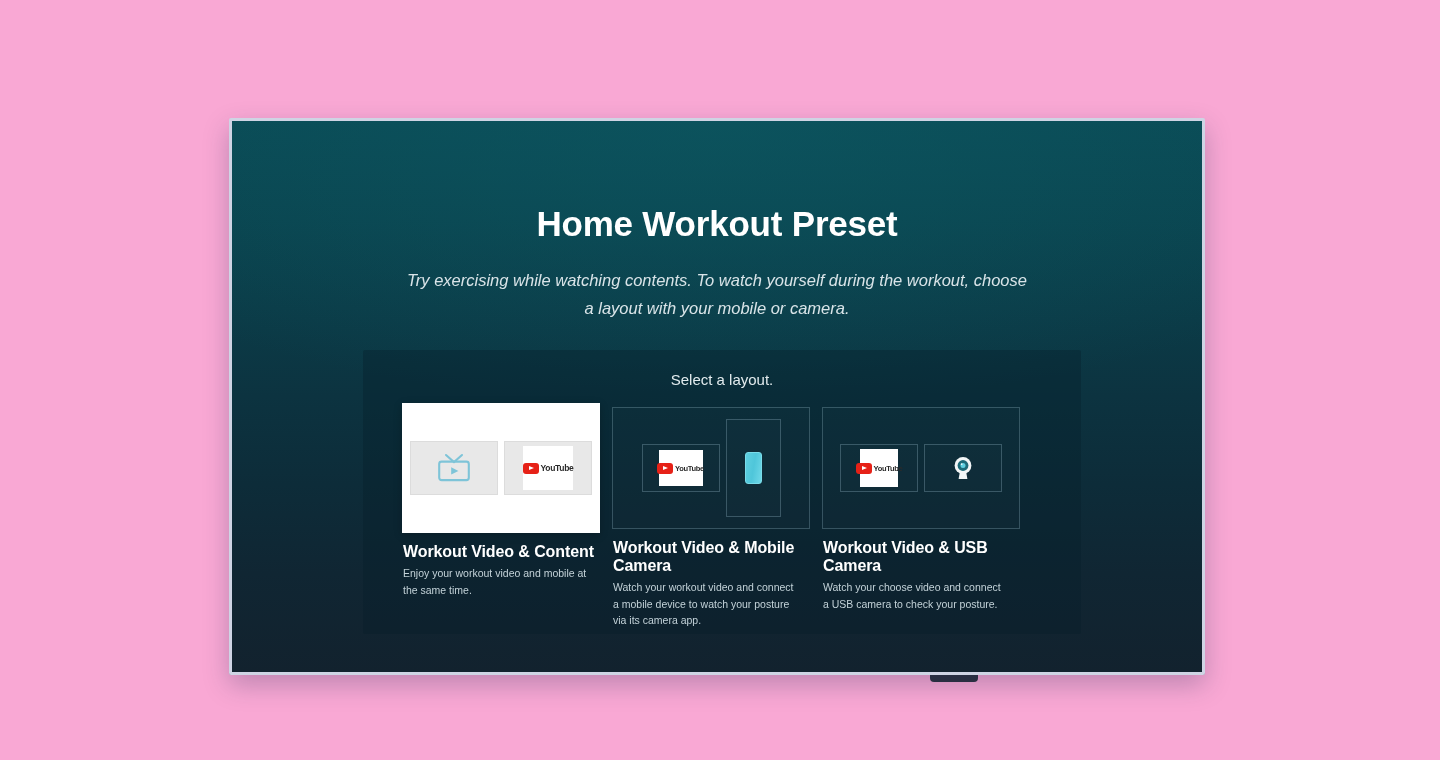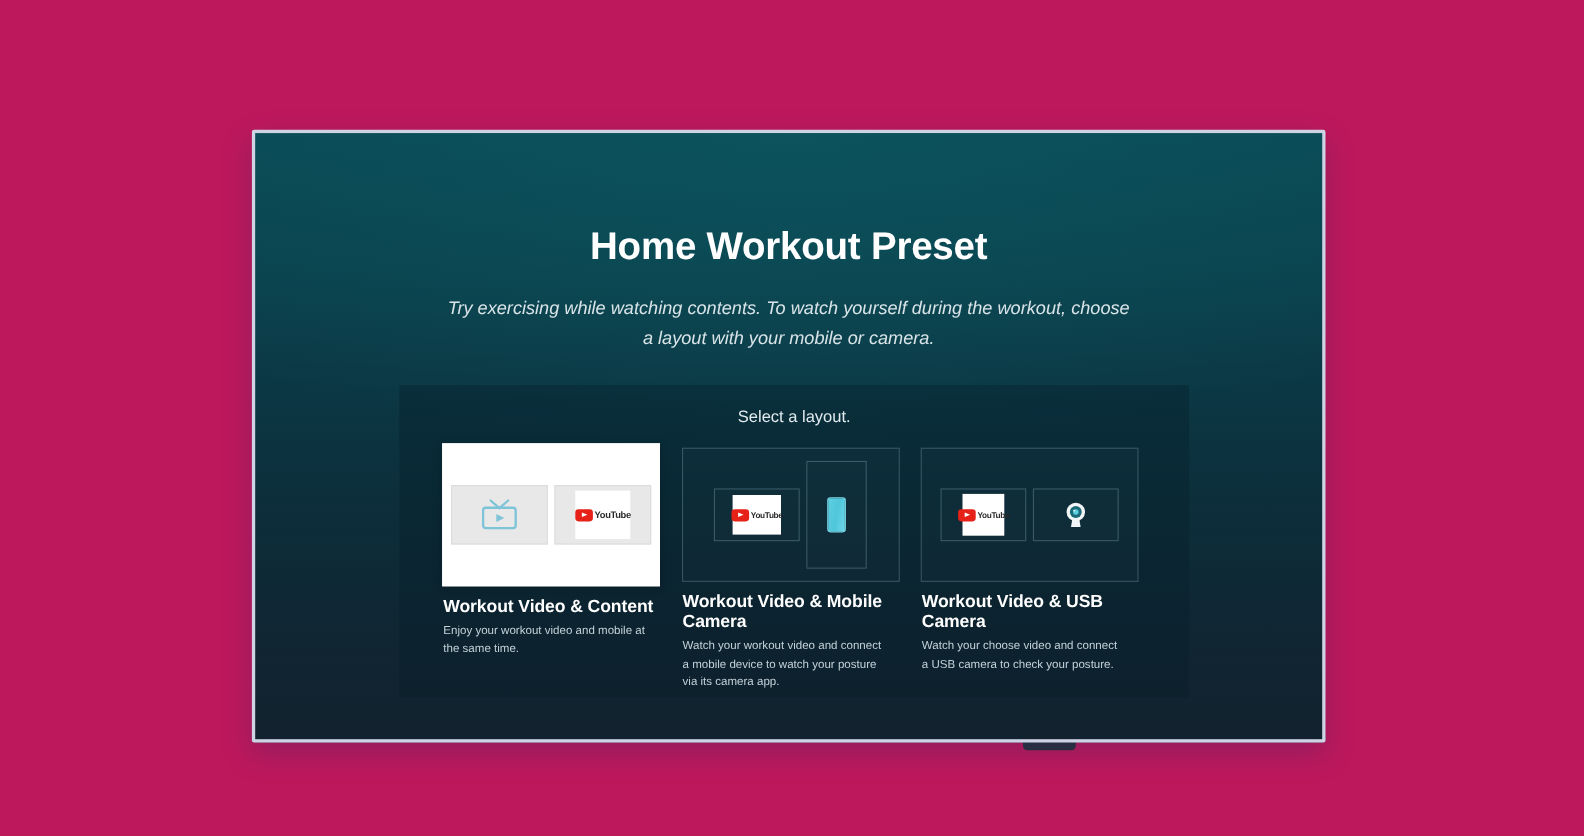--- a/index.html
+++ b/index.html
@@ -8,21 +8,21 @@
     width: 1440px;
     height: 760px;
     overflow: hidden;
     font-family: "Liberation Sans", sans-serif;
   }
 
   #stage {
     position: relative;
     width: 1440px;
     height: 760px;
-    background: #be185d;
+    background: #f9a8d4;
   }
 
   
   #tv-frame {
     position: absolute;
     left: 229px;
     top: 118px;
     width: 976px;
     height: 557px;
     background: #cfd4e4;
@@ -118,22 +118,21 @@
     font-size: 15px;
   }
 
   
   #cards {
     position: absolute;
     left: 170px;
     top: 286px;
     width: 633px;
     display: flex;
-    gap: 1px;
-    justify-content: space-between;
+    gap: 12px;
   }
 
   .card {
     width: 198px;
     position: relative;
   }
 
   .card-thumb {
     position: relative;
     width: 100%;

